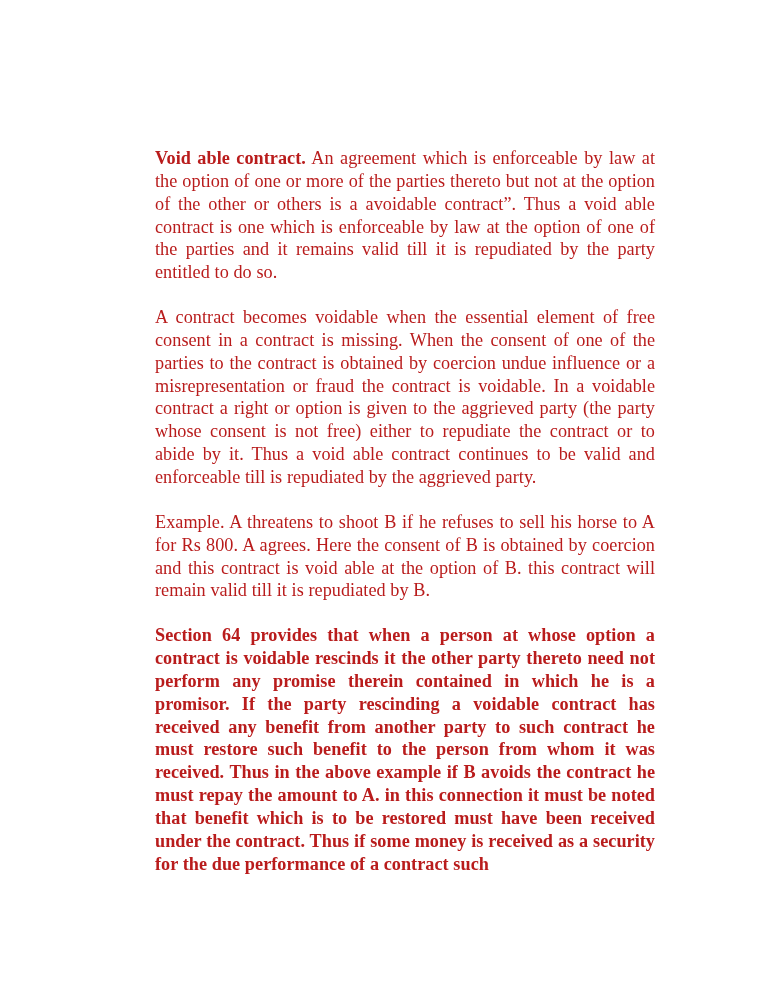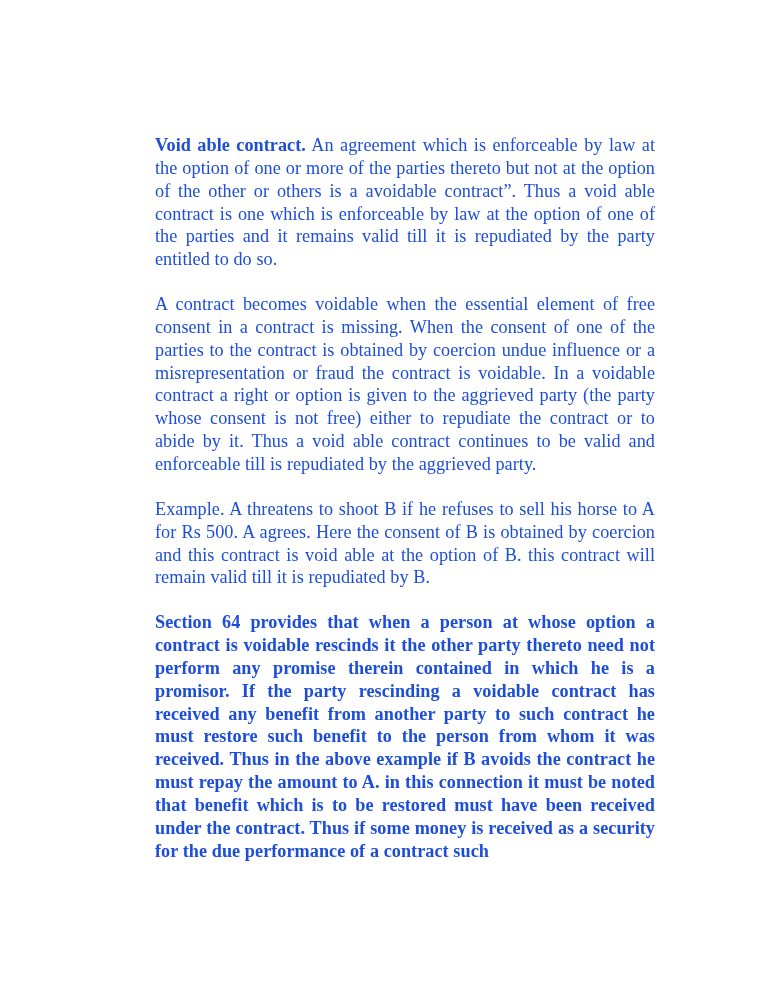--- a/index.html
+++ b/index.html
@@ -21,28 +21,28 @@
     overflow: hidden;
     box-sizing: border-box;
   }
   .text-column {
     position: absolute;
     left: 155px;
     top: 131px;
     width: 500px;
   }
   .paragraph {
-    margin: 3px 0 22px 0;
+    margin: 16px 0 22px 0;
     font-size: 18.2px;
     line-height: 22.85px;
     text-align: justify;
     text-justify: inter-word;
     letter-spacing: 0.04px;
     word-spacing: 0.1px;
-    color: #1d4ed8;
+    color: #b91c1c;
   }
   .paragraph:last-child {
     margin-bottom: 0;
     font-weight: bold;
   }
   
   .paragraph.clipped {
     text-align: justify;
   }
   .lead-in {
@@ -56,19 +56,19 @@
 <body>
 
 <div class="page">
 
   <div class="text-column">
 
     <p class="paragraph"><span class="lead-in">Void able contract.</span><span class="body-text"> An agreement which is enforceable by law at the option of one or more of the parties thereto but not at the option of the other or others is a avoidable contract”. Thus a void able contract is one which is enforceable by law at the option of one of the parties and it remains valid till it is repudiated by the party entitled to do so.</span></p>
 
     <p class="paragraph"><span class="body-text">A contract becomes voidable when the essential element of free consent in a contract is missing. When the consent of one of the parties to the contract is obtained by coercion undue influence or a misrepresentation or fraud the contract is voidable. In a voidable contract a right or option is given to the aggrieved party (the party whose consent is not free) either to repudiate the contract or to abide by it. Thus a void able contract continues to be valid and enforceable till is repudiated by the aggrieved party.</span></p>
 
-    <p class="paragraph"><span class="body-text">Example. A threatens to shoot B if he refuses to sell his horse to A for Rs 500. A agrees. Here the consent of B is obtained by coercion and this contract is void able at the option of B. this contract will remain valid till it is repudiated by B.</span></p>
+    <p class="paragraph"><span class="body-text">Example. A threatens to shoot B if he refuses to sell his horse to A for Rs 800. A agrees. Here the consent of B is obtained by coercion and this contract is void able at the option of B. this contract will remain valid till it is repudiated by B.</span></p>
 
     <p class="paragraph clipped"><span class="body-text">Section 64 provides that when a person at whose option a contract is voidable rescinds it the other party thereto need not perform any promise therein contained in which he is a promisor. If the party rescinding a voidable contract has received any benefit from another party to such contract he must restore such benefit to the person from whom it was received. Thus in the above example if B avoids the contract he must repay the amount to A. in this connection it must be noted that benefit which is to be restored must have been received under the contract. Thus if some money is received as a security for the due performance of a contract such</span></p>
 
   </div>
 
 </div>
 
 </body></html>

